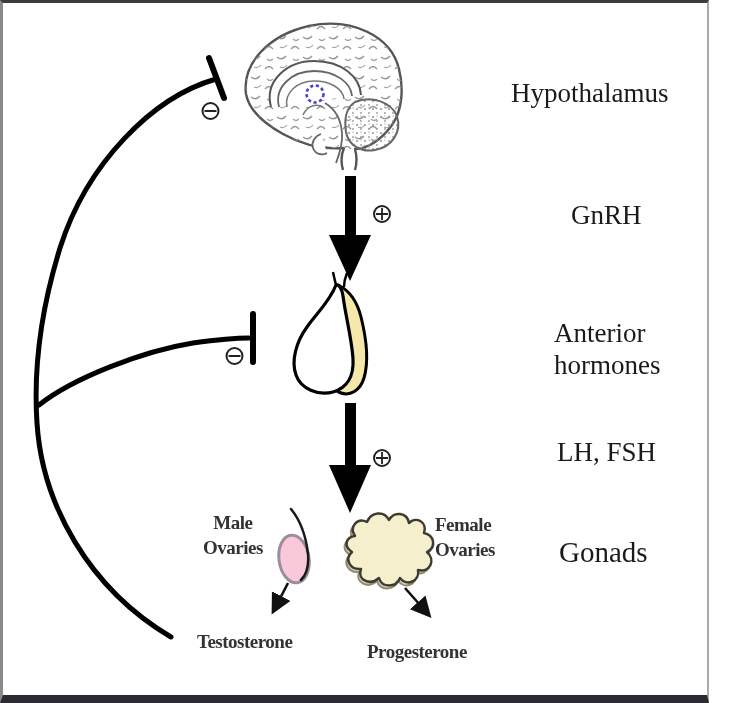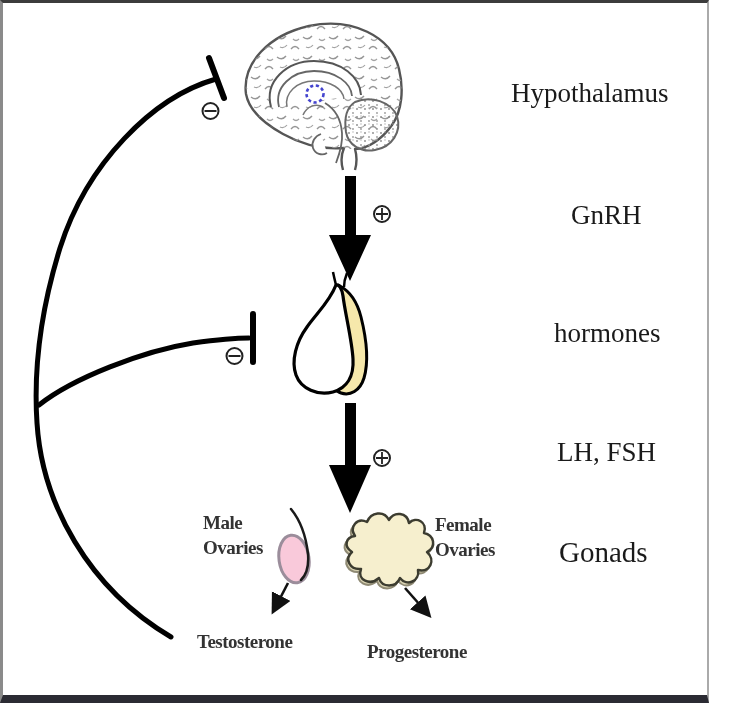--- a/index.html
+++ b/index.html
@@ -141,26 +141,27 @@
                C 340 543, 343 534, 352 533 Z" stroke-width="2.5" stroke-linejoin="round" stroke="#3c3c30" fill="#f6efce"></path>
     </g>
 
     <path d="M 285 580 L 271 607" stroke="#111" stroke-width="2.6" fill="none" marker-end="url(#ah)"></path>
     <path d="M 402 585 L 425 611" stroke="#111" stroke-width="2.6" fill="none" marker-end="url(#ah)"></path>
   </svg>
 
   <div class="lbl big" style="left:508px;top:74px;">Hypothalamus</div>
   <div class="lbl big" style="left:568px;top:196px;">GnRH</div>
   <div class="lbl big" style="left:551px;top:314px;">
+    <div>Anterior</div>
     <div>hormones</div>
   </div>
   <div class="lbl big" style="left:554px;top:433px;">LH, FSH</div>
   <div class="lbl huge" style="left:556px;top:532px;">Gonads</div>
 
-  <div class="lbl small" style="left:200px;top:507px;">
+  <div class="lbl small" style="left:200px;top:507px;text-align:center;">
     <div>Male</div>
     <div>Ovaries</div>
   </div>
   <div class="lbl small" style="left:194px;top:626px;">Testosterone</div>
 
   <div class="lbl small" style="left:432px;top:509px;">
     <div>Female</div>
     <div>Ovaries</div>
   </div>
   <div class="lbl small" style="left:364px;top:636px;text-align:right;">Progesterone</div>

